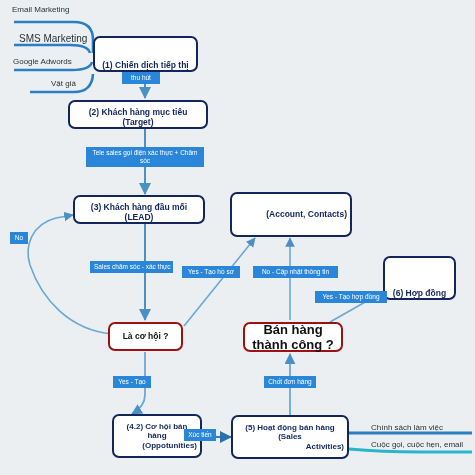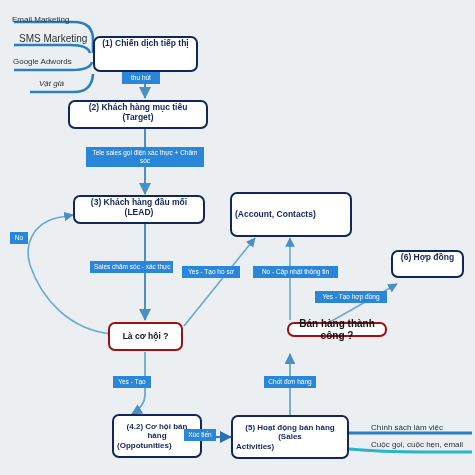--- a/index.html
+++ b/index.html
@@ -15,21 +15,21 @@
   
   .node{
     position:absolute;
     box-sizing:border-box;
     background:#ffffff;
     border:2.5px solid #12265c;
     border-radius:7px;
     color:#12265c;
     font-weight:bold;
     display:flex;
-    align-items:flex-start;
+    align-items:flex-end;
     justify-content:center;
     text-align:center;
     line-height:1.18;
     z-index:5;
   }
   .node span{display:block;padding:0 3px;}
 
   
   .decision{
     position:absolute;
@@ -130,24 +130,24 @@
     <g fill="none" stroke="#2a7fc4" stroke-width="2">
       <path d="M170,437 L231,437" marker-end="url(#arrowDark)"></path>
     </g>
 
     <g fill="none" stroke-width="3">
       <path d="M349,433 L472,433" stroke="#2a7fc4"></path>
       <path d="M349,449 Q382,452 420,452 L472,452" stroke="#29b6c8"></path>
     </g>
   </svg>
 
-  <div class="note" style="left:12px;top:15px;font-size:8px;">Email Marketing</div>
+  <div class="note" style="left:12px;top:5px;font-size:8px;">Email Marketing</div>
   <div class="note" style="left:19px;top:33px;font-size:10px;">SMS Marketing</div>
   <div class="note" style="left:13px;top:57px;font-size:8px;">Google Adwords</div>
-  <div class="note" style="left:39px;top:79px;font-size:8px;font-style:italic;">Vật giá</div>
+  <div class="note" style="left:51px;top:79px;font-size:8px;">Vật giá</div>
 
   <div class="node" style="left:93px;top:36px;width:105px;height:36px;font-size:8.5px;">
     <span>(1) Chiến dịch tiếp thị</span>
   </div>
 
   <div class="node" style="left:68px;top:100px;width:140px;height:29px;font-size:8.5px;">
     <span>(2) Khách hàng mục tiêu (Target)</span>
   </div>
 
   <div class="node" style="left:73px;top:195px;width:132px;height:29px;font-size:8.5px;">
@@ -161,29 +161,29 @@
   <div class="node" style="left:80px;top:414px;width:90px;height:44px;font-size:8px;flex-direction:column;margin-left:32px;">
     <span>(4.2) Cơ hội bán hàng</span>
     <span>(Oppotunities)</span>
   </div>
 
   <div class="node" style="left:231px;top:415px;width:118px;height:44px;font-size:8px;flex-direction:column;">
     <span>(5) Hoạt động bán hàng (Sales</span>
     <span>Activities)</span>
   </div>
 
-  <div class="node" style="left:383px;top:250px;width:73px;height:28px;font-size:8.5px;margin-left:8px;">
+  <div class="node" style="left:383px;top:256px;width:73px;height:44px;font-size:8.5px;">
     <span>(6) Hợp đồng</span>
   </div>
 
   <div class="decision" style="left:108px;top:322px;width:75px;height:29px;font-size:8.5px;">
     <span>Là cơ hội ?</span>
   </div>
 
-  <div class="decision" style="left:243px;top:322px;width:100px;height:15px;font-size:10px;margin-left:44px;">
+  <div class="decision" style="left:243px;top:322px;width:100px;height:30px;font-size:13px;">
     <span>Bán hàng thành công ?</span>
   </div>
 
   <div class="elabel" style="left:122px;top:72px;width:38px;font-size:6.5px;">
     <span>thu hút</span>
   </div>
 
   <div class="elabel wrap" style="left:86px;top:147px;width:118px;font-size:6.5px;">
     <span>Tele sales gọi điện xác thực +</span>
     <span>Chăm sóc</span>

